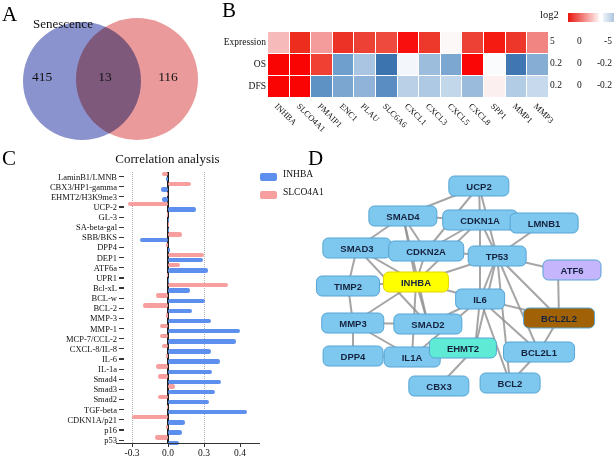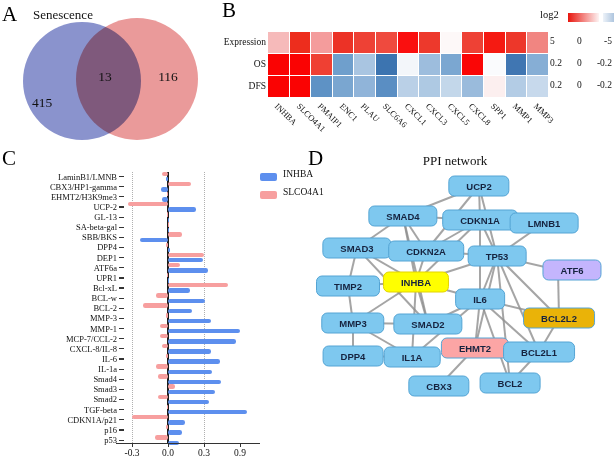--- a/index.html
+++ b/index.html
@@ -47,22 +47,22 @@
           padding:4px 17px;font-family:"Liberation Sans",sans-serif;font-size:9.5px;
           font-weight:bold;color:#16233f;white-space:nowrap;border:1.5px solid #54a4d4;}
 </style>
 </head>
 <body>
 
 <div class="panel" id="panel-a">
   <div class="panel-letter" style="left:2px;top:2px;">A</div>
   <div class="venn-circle" id="venn-c1" style="left: 23px; top: 22px; width: 118px; height: 118px; background: rgb(138, 147, 205);"></div>
   <div class="venn-circle" id="venn-c2" style="left: 76px; top: 18px; width: 122px; height: 122px; background: rgb(234, 154, 154);"></div>
-  <div class="venn-label" style="left:33px;top:7px;">Senescence</div>
-  <div class="venn-count" style="left:22px;top:69px;margin-top:26px;">415</div>
+  <div class="venn-label" style="left:33px;top:16px;">Senescence</div>
+  <div class="venn-count" style="left:22px;top:69px;">415</div>
   <div class="venn-count" style="left:85px;top:69px;">13</div>
   <div class="venn-count" style="left:148px;top:69px;">116</div>
 </div>
 
 <div class="panel" id="panel-b">
   <div class="panel-letter" style="left:2px;top:-2px;">B</div>
   <div style="position:absolute;left:320px;top:9px;font-size:10.5px;">log2</div>
   <div class="b-grad" id="b-grad-red" style="left: 348px; top: 13px; background: linear-gradient(to right, rgb(232, 21, 13), rgb(253, 243, 243));"></div>
   <div class="b-grad" id="b-grad-blue" style="left: 383px; top: 13px; background: linear-gradient(to right, rgb(238, 243, 249), rgb(58, 114, 174));"></div>
   <div id="b-grid">
@@ -140,41 +140,42 @@
       <div class="b-scale" style="top: 80px;">
         <div>0.2</div>
         <div>0</div>
         <div>-0.2</div>
       </div>
     </div>
 </div>
 
 <div class="panel" id="panel-c">
   <div class="panel-letter" style="left:2px;top:1px;">C</div>
+  <div class="panel-title" style="left:90px;top:6px;width:155px;">Correlation analysis</div>
   <div id="c-plot">
       <div class="c-grid" style="left: 132px; top: 27px; height: 271px;"></div>
       <div class="c-grid" style="left: 204px; top: 27px; height: 271px;"></div>
       <div class="c-zero" style="left: 167px; top: 27px; height: 271px;"></div>
       <div class="c-row-label" style="top: 26.5px;">LaminB1/LMNB</div>
       <div class="c-tick" style="left: 119px; top: 31px;"></div>
       <div class="c-bar" style="left: 162px; width: 6px; top: 26.6px; background: rgb(247, 159, 159);"></div>
       <div class="c-bar" style="left: 165.6px; width: 2.4px; top: 32px; background: rgb(93, 143, 238);"></div>
       <div class="c-row-label" style="top: 36.635px;">CBX3/HP1-gamma</div>
       <div class="c-tick" style="left: 119px; top: 41.135px;"></div>
       <div class="c-bar" style="left: 168px; width: 22.8px; top: 36.735px; background: rgb(247, 159, 159);"></div>
       <div class="c-bar" style="left: 160.8px; width: 7.2px; top: 42.135px; background: rgb(93, 143, 238);"></div>
       <div class="c-row-label" style="top: 46.77px;">EHMT2/H3K9me3</div>
       <div class="c-tick" style="left: 119px; top: 51.27px;"></div>
       <div class="c-bar" style="left: 166.8px; width: 1.2px; top: 46.87px; background: rgb(247, 159, 159);"></div>
       <div class="c-bar" style="left: 162px; width: 6px; top: 52.27px; background: rgb(93, 143, 238);"></div>
       <div class="c-row-label" style="top: 56.905px;">UCP-2</div>
       <div class="c-tick" style="left: 119px; top: 61.405px;"></div>
       <div class="c-bar" style="left: 128.4px; width: 39.6px; top: 57.005px; background: rgb(247, 159, 159);"></div>
       <div class="c-bar" style="left: 168px; width: 27.6px; top: 62.405px; background: rgb(93, 143, 238);"></div>
-      <div class="c-row-label" style="top: 67.04px;">GL-13</div>
+      <div class="c-row-label" style="top: 67.04px;">GL-3</div>
       <div class="c-tick" style="left: 119px; top: 71.54px;"></div>
       <div class="c-bar" style="left: 166.8px; width: 1.2px; top: 67.14px; background: rgb(247, 159, 159);"></div>
       <div class="c-bar" style="left: 168px; width: 1.2px; top: 72.54px; background: rgb(93, 143, 238);"></div>
       <div class="c-row-label" style="top: 77.175px;">SA-beta-gal</div>
       <div class="c-tick" style="left: 119px; top: 81.675px;"></div>
       <div class="c-bar" style="left: 168px; width: 1.2px; top: 77.275px; background: rgb(247, 159, 159);"></div>
       <div class="c-bar" style="left: 168px; width: 1.2px; top: 82.675px; background: rgb(93, 143, 238);"></div>
       <div class="c-row-label" style="top: 87.31px;">SBB/BKS</div>
       <div class="c-tick" style="left: 119px; top: 91.81px;"></div>
       <div class="c-bar" style="left: 168px; width: 14.4px; top: 87.41px; background: rgb(247, 159, 159);"></div>
@@ -260,33 +261,32 @@
       <div class="c-bar" style="left: 154.8px; width: 13.2px; top: 290.11px; background: rgb(247, 159, 159);"></div>
       <div class="c-bar" style="left: 168px; width: 10.8px; top: 295.51px; background: rgb(93, 143, 238);"></div>
       <div class="c-axis" style="left: 116px; top: 298px; width: 144px;"></div>
       <div class="c-xtick" style="left: 132px; top: 298px;"></div>
       <div class="c-xlabel" style="left: 117px; top: 303px;">-0.3</div>
       <div class="c-xtick" style="left: 168px; top: 298px;"></div>
       <div class="c-xlabel" style="left: 153px; top: 303px;">0.0</div>
       <div class="c-xtick" style="left: 204px; top: 298px;"></div>
       <div class="c-xlabel" style="left: 189px; top: 303px;">0.3</div>
       <div class="c-xtick" style="left: 240px; top: 298px;"></div>
-      <div class="c-xlabel" style="left: 225px; top: 303px;">0.9</div>
+      <div class="c-xlabel" style="left: 225px; top: 303px;">0.4</div>
     </div>
   <div id="c-legend">
       <div class="c-legend-swatch" style="left: 260px; top: 28px; background: rgb(93, 143, 238);"></div>
       <div class="c-legend-label" style="left: 283px; top: 24px;">INHBA</div>
       <div class="c-legend-swatch" style="left: 260px; top: 46px; background: rgb(247, 159, 159);"></div>
       <div class="c-legend-label" style="left: 283px; top: 42px;">SLCO4A1</div>
     </div>
 </div>
 
 <div class="panel" id="panel-d">
   <div class="panel-letter" style="left:8px;top:1px;">D</div>
-  <div class="panel-title" style="left:85px;top:8px;width:140px;">PPI network</div>
   <svg id="d-svg" width="314" height="320">
       <line x1="179" y1="41" x2="180" y2="75" stroke="#8f8f8f" stroke-width="2" stroke-opacity="0.8"></line>
       <line x1="179" y1="41" x2="103" y2="71" stroke="#8f8f8f" stroke-width="2" stroke-opacity="0.8"></line>
       <line x1="179" y1="41" x2="126" y2="106" stroke="#8f8f8f" stroke-width="2" stroke-opacity="0.8"></line>
       <line x1="179" y1="41" x2="197" y2="111" stroke="#8f8f8f" stroke-width="2" stroke-opacity="0.8"></line>
       <line x1="103" y1="71" x2="57" y2="103" stroke="#8f8f8f" stroke-width="2" stroke-opacity="0.8"></line>
       <line x1="103" y1="71" x2="126" y2="106" stroke="#8f8f8f" stroke-width="2" stroke-opacity="0.8"></line>
       <line x1="103" y1="71" x2="116" y2="137" stroke="#8f8f8f" stroke-width="2" stroke-opacity="0.8"></line>
       <line x1="103" y1="71" x2="128" y2="179" stroke="#8f8f8f" stroke-width="2" stroke-opacity="0.8"></line>
       <line x1="103" y1="71" x2="180" y2="75" stroke="#8f8f8f" stroke-width="2" stroke-opacity="0.8"></line>
@@ -337,21 +337,21 @@
       <div class="d-node" style="left: 244px; top: 78px; background: rgb(126, 200, 239); border-color: rgb(84, 164, 212);">LMNB1</div>
       <div class="d-node" style="left: 57px; top: 103px; background: rgb(126, 200, 239); border-color: rgb(84, 164, 212);">SMAD3</div>
       <div class="d-node" style="left: 126px; top: 106px; background: rgb(126, 200, 239); border-color: rgb(84, 164, 212);">CDKN2A</div>
       <div class="d-node" style="left: 197px; top: 111px; background: rgb(126, 200, 239); border-color: rgb(84, 164, 212);">TP53</div>
       <div class="d-node" style="left: 272px; top: 125px; background: #c4b5fd; border-color: rgb(84, 164, 212);">ATF6</div>
       <div class="d-node" style="left: 48px; top: 141px; background: rgb(126, 200, 239); border-color: rgb(84, 164, 212);">TIMP2</div>
       <div class="d-node" style="left: 116px; top: 137px; background: rgb(255, 255, 0); border-color: rgb(227, 212, 0);">INHBA</div>
       <div class="d-node" style="left: 180px; top: 154px; background: rgb(126, 200, 239); border-color: rgb(84, 164, 212);">IL6</div>
       <div class="d-node" style="left: 53px; top: 178px; background: rgb(126, 200, 239); border-color: rgb(84, 164, 212);">MMP3</div>
       <div class="d-node" style="left: 128px; top: 179px; background: rgb(126, 200, 239); border-color: rgb(84, 164, 212);">SMAD2</div>
-      <div class="d-node" style="left: 259px; top: 173px; background: #eab308; border-color: rgb(84, 164, 212);">BCL2L2</div>
+      <div class="d-node" style="left: 259px; top: 173px; background: #a16207; border-color: rgb(84, 164, 212);">BCL2L2</div>
       <div class="d-node" style="left: 53px; top: 211px; background: rgb(126, 200, 239); border-color: rgb(84, 164, 212);">DPP4</div>
       <div class="d-node" style="left: 112px; top: 212px; background: rgb(126, 200, 239); border-color: rgb(84, 164, 212);">IL1A</div>
-      <div class="d-node" style="left: 175px; top: 203px; background: #fca5a5; border-color: rgb(84, 164, 212);">EHMT2</div>
+      <div class="d-node" style="left: 163px; top: 203px; background: #5eead4; border-color: rgb(84, 164, 212);">EHMT2</div>
       <div class="d-node" style="left: 239px; top: 207px; background: rgb(126, 200, 239); border-color: rgb(84, 164, 212);">BCL2L1</div>
       <div class="d-node" style="left: 139px; top: 241px; background: rgb(126, 200, 239); border-color: rgb(84, 164, 212);">CBX3</div>
       <div class="d-node" style="left: 210px; top: 238px; background: rgb(126, 200, 239); border-color: rgb(84, 164, 212);">BCL2</div>
     </div>
 </div>
 
 </body></html>

